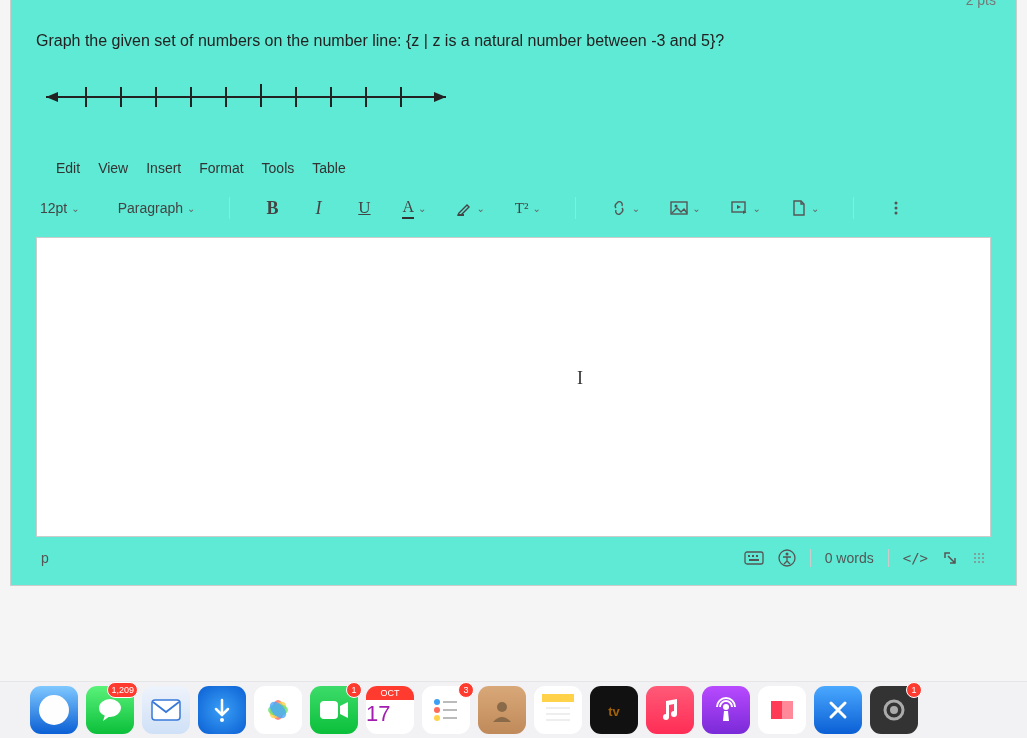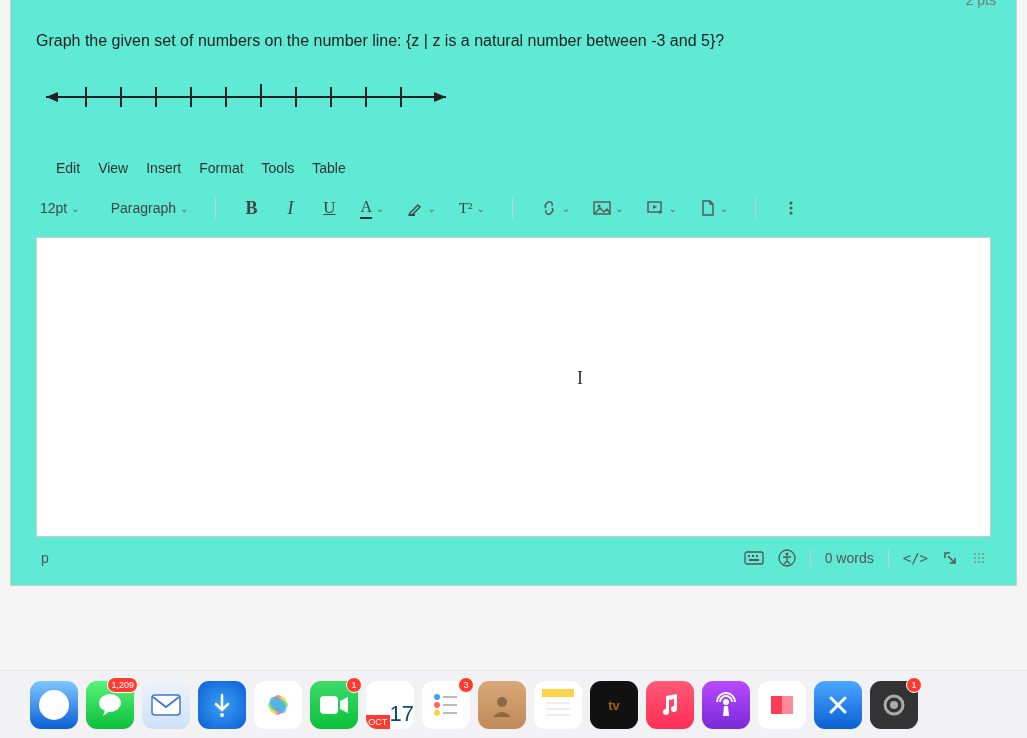--- a/index.html
+++ b/index.html
@@ -41,21 +41,21 @@
     font-size: 14px;
     color: #333;
     padding: 8px 0;
     margin-top: 10px;
     margin-left: 20px;
   }
   .menu-item { cursor: pointer; }
   .toolbar {
     display: flex;
     align-items: center;
-    gap: 15px;
+    gap: 22px;
     padding: 10px 0;
     font-size: 14px;
     color: #333;
     flex-wrap: nowrap;
   }
   .tb-btn {
     display: inline-flex;
     align-items: center;
     justify-content: center;
     min-width: 24px;
@@ -104,21 +104,21 @@
     gap: 14px;
   }
   .status-sep {
     width:1px; height:18px; background:#ccc;
   }
   .dock {
     position: absolute;
     bottom: 0;
     left: 0;
     right: 0;
-    height: 68px;
+    height: 57px;
     background: rgba(240,240,245,0.6);
     display: flex;
     align-items: center;
     gap: 8px;
     padding: 0 30px;
     border-top: 1px solid rgba(0,0,0,0.05);
   }
   .dock-item {
     width: 48px;
     height: 48px;
@@ -138,25 +138,25 @@
     color: #fff;
     font-size: 9px;
     min-width: 16px;
     height: 16px;
     border-radius: 8px;
     display:flex;align-items:center;justify-content:center;
     padding: 0 3px;
     border: 1px solid #fff;
   }
   .calendar-icon {
-    background:#fff; color:#000; display:flex; flex-direction:row; align-items:flex-end; justify-content:flex-start;
+    background:#fff; color:#000; display:flex; flex-direction:column; align-items:flex-start; justify-content:flex-start;
     border-radius:11px; overflow:hidden; width:48px; height:48px;
   }
   .calendar-icon .month { background:#ff3b30; color:#fff; font-size:9px; width:100%; text-align:center; padding:2px 0;}
-  .calendar-icon .day { font-size:22px; font-weight:400; color:#0c4a6e; line-height:1.3;}
+  .calendar-icon .day { font-size:22px; font-weight:400; color:#a21caf; line-height:1.3;}
   svg { display:block; }
 </style>
 </head>
 <body>
 
 <div class="page-container">
   <div class="points-badge">2 pts</div>
 
   <div class="question-text">Graph the given set of numbers on the number line: {z | z is a natural number between -3 and 5}?</div>
 

